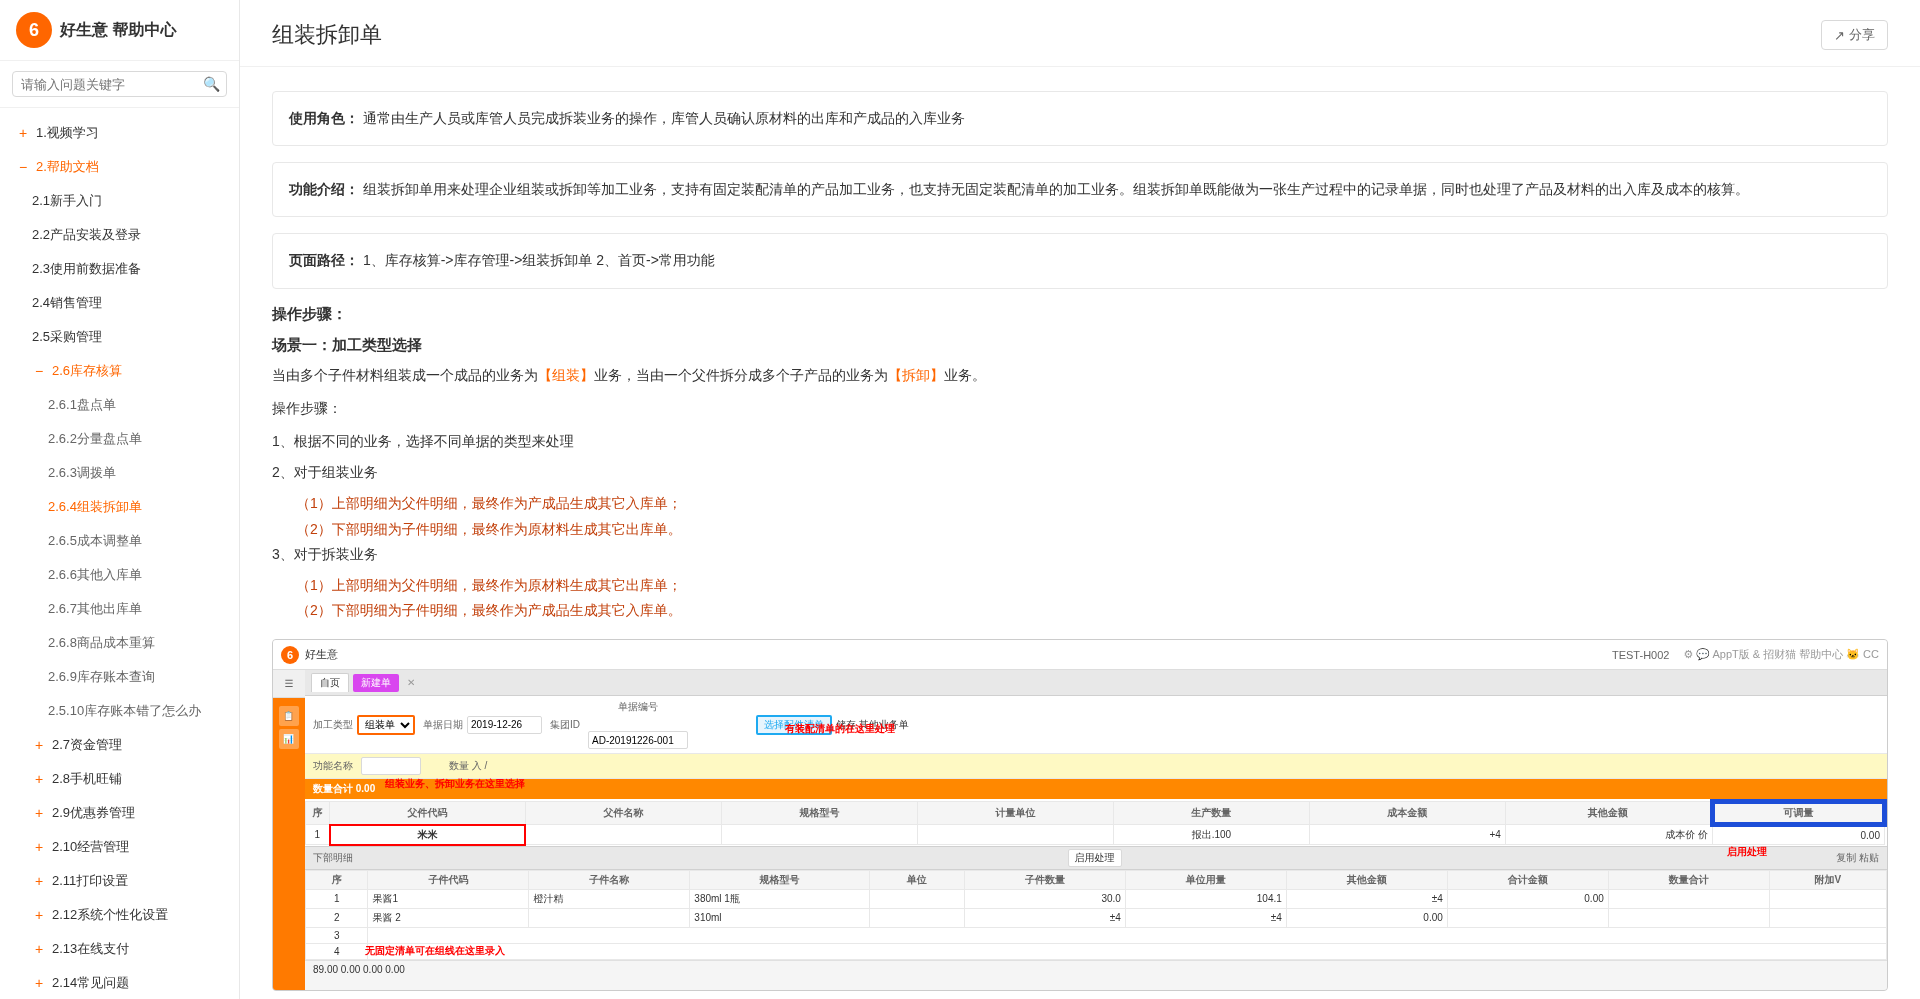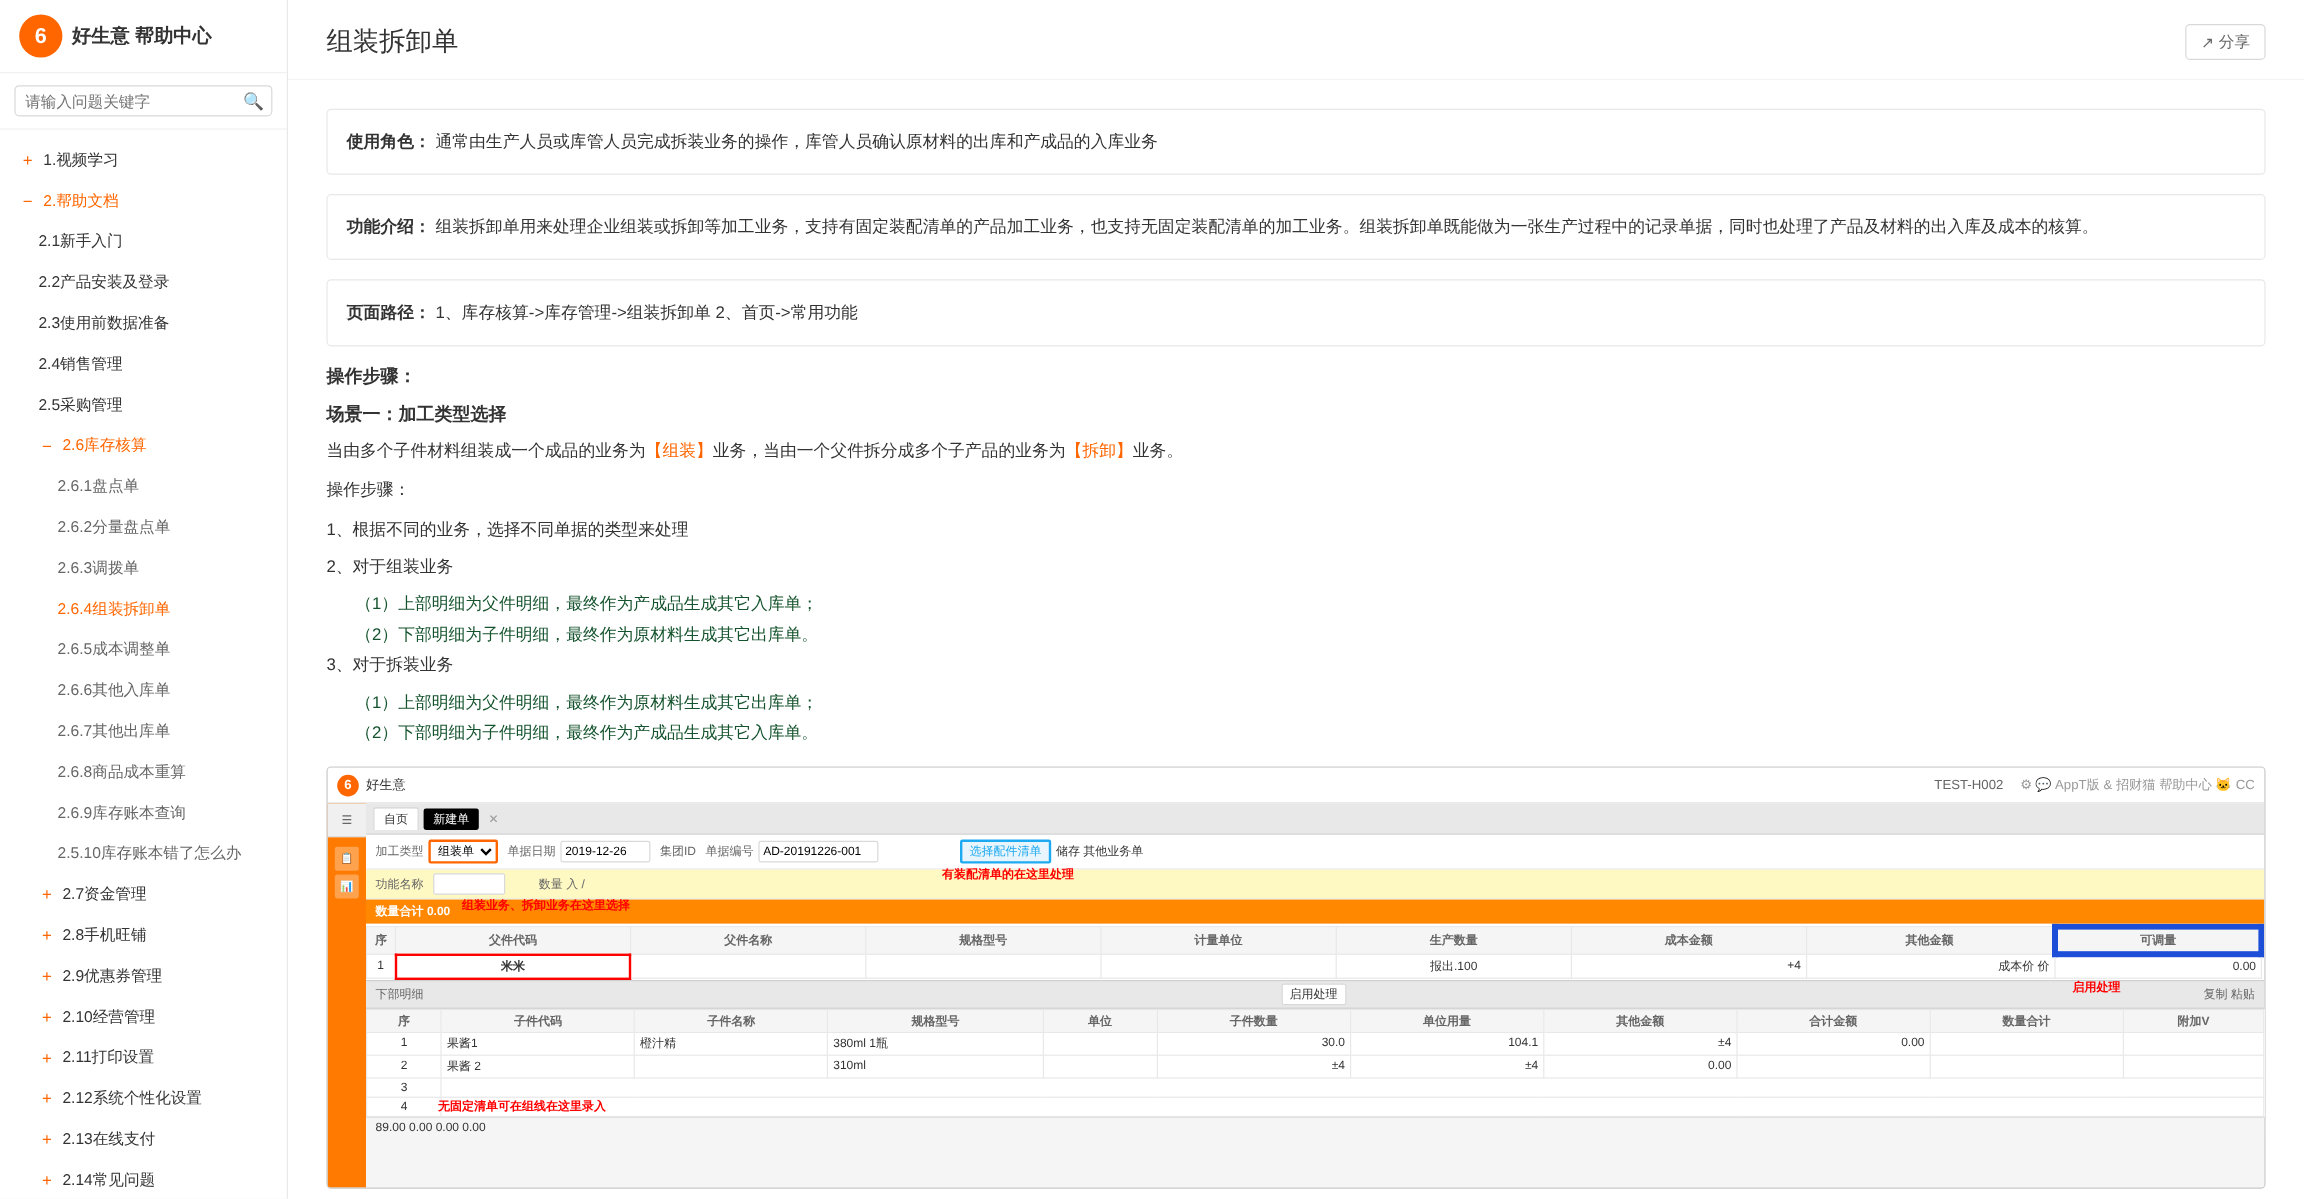--- a/index.html
+++ b/index.html
@@ -214,21 +214,21 @@
       font-size: 14px;
       line-height: 1.8;
       color: #333;
       margin-bottom: 6px;
     }
 
     .sub-step {
       padding-left: 24px;
       font-size: 14px;
       line-height: 1.8;
-      color: #14532d;
+      color: #c2410c;
     }
 
     
     .screenshot-container {
       border: 1px solid #e0e0e0;
       border-radius: 4px;
       background: #f0f0f0;
       margin-top: 16px;
       overflow: hidden;
       position: relative;
@@ -409,21 +409,21 @@
           <div style="padding:4px;display:flex;flex-direction:column;gap:3px;align-items:center;margin-top:4px;">
             <div style="width:20px;height:20px;background:rgba(255,255,255,0.3);border-radius:2px;display:flex;align-items:center;justify-content:center;color:white;font-size:9px;">📋</div>
             <div style="width:20px;height:20px;background:rgba(255,255,255,0.3);border-radius:2px;display:flex;align-items:center;justify-content:center;color:white;font-size:9px;">📊</div>
           </div>
         </div>
 
         <div style="flex:1;background:#f5f5f5;overflow:hidden;position:relative;">
 
           <div style="background:#e8e8e8;border-bottom:1px solid #d0d0d0;padding:2px 6px;display:flex;align-items:center;gap:4px;height:26px;">
             <div style="background:#fff;border:1px solid #d0d0d0;border-bottom:none;padding:2px 8px;font-size:10px;color:#333;border-radius:2px 2px 0 0;">自页</div>
-            <div style="background:#000000;padding:2px 8px;font-size:10px;color:#fff;border-radius:2px;">新建单</div>
+            <div style="background:#d946ef;padding:2px 8px;font-size:10px;color:#fff;border-radius:2px;">新建单</div>
             <span style="font-size:10px;color:#999;margin-left:4px;">✕</span>
           </div>
 
           <div style="background:#fff;border-bottom:1px solid #e8e8e8;padding:4px 8px;display:flex;align-items:center;gap:8px;flex-wrap:wrap;">
 
             <div style="display:flex;align-items:center;gap:4px;">
               <span style="font-size:10px;color:#666;">加工类型</span>
               <select style="border:2px solid #f60;border-radius:2px;font-size:10px;height:20px;padding:0 2px;background:#fff;">
                 <option>组装单</option>
                 <option>拆卸单</option>
@@ -432,21 +432,21 @@
 
             <div style="display:flex;align-items:center;gap:4px;">
               <span style="font-size:10px;color:#666;">单据日期</span>
               <input type="text" style="border: 1px solid rgb(217, 217, 217); border-radius: 2px; font-size: 10px; height: 18px; padding: 0px 3px; width: 75px;" value="2019-12-26">
             </div>
 
             <div style="display:flex;align-items:center;gap:4px;">
               <span style="font-size:10px;color:#666;">集团ID</span>
             </div>
 
-            <div style="display:flex;align-items:center;gap:4px;">
+            <div style="display:flex;align-items:center;gap:17px;flex-direction:column;">
               <span style="font-size:10px;color:#666;">单据编号</span>
               <input type="text" style="border: 1px solid rgb(217, 217, 217); border-radius: 2px; font-size: 10px; height: 18px; padding: 0px 3px; width: 100px;" value="AD-20191226-001">
             </div>
 
             <div style="position:relative;display:flex;align-items:center;gap:4px;margin-left:60px;">
               <div style="border:2px solid #1eaaf1;border-radius:2px;padding:1px 6px;font-size:10px;color:#1eaaf1;background:#e8f5fd;cursor:pointer;">选择配件清单</div>
               <span style="font-size:10px;color:#333;">储存 其他业务单</span>
             </div>
 
           </div>

